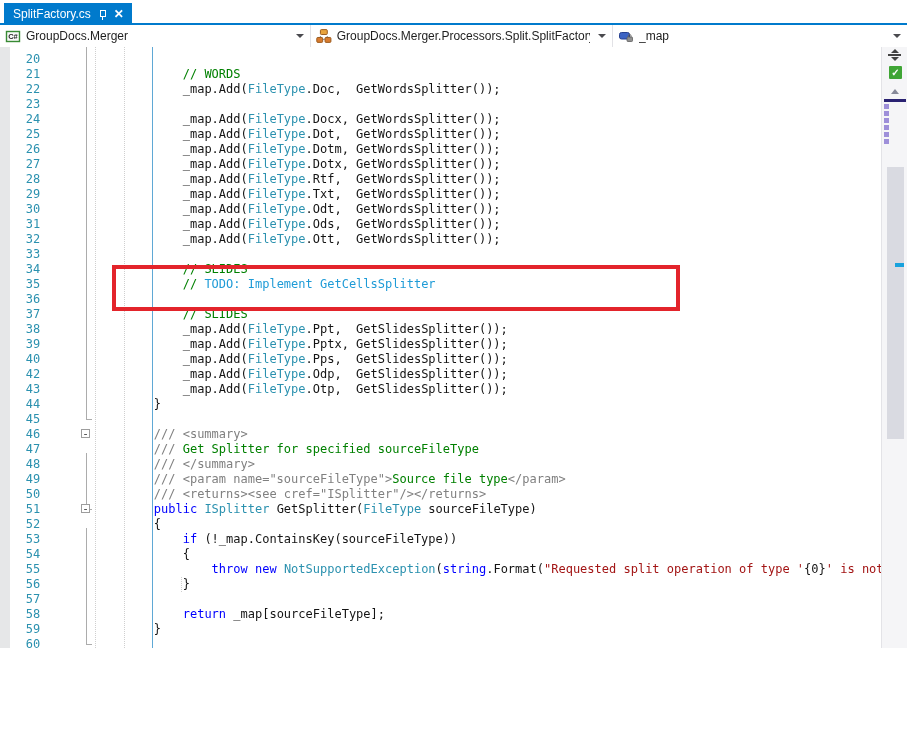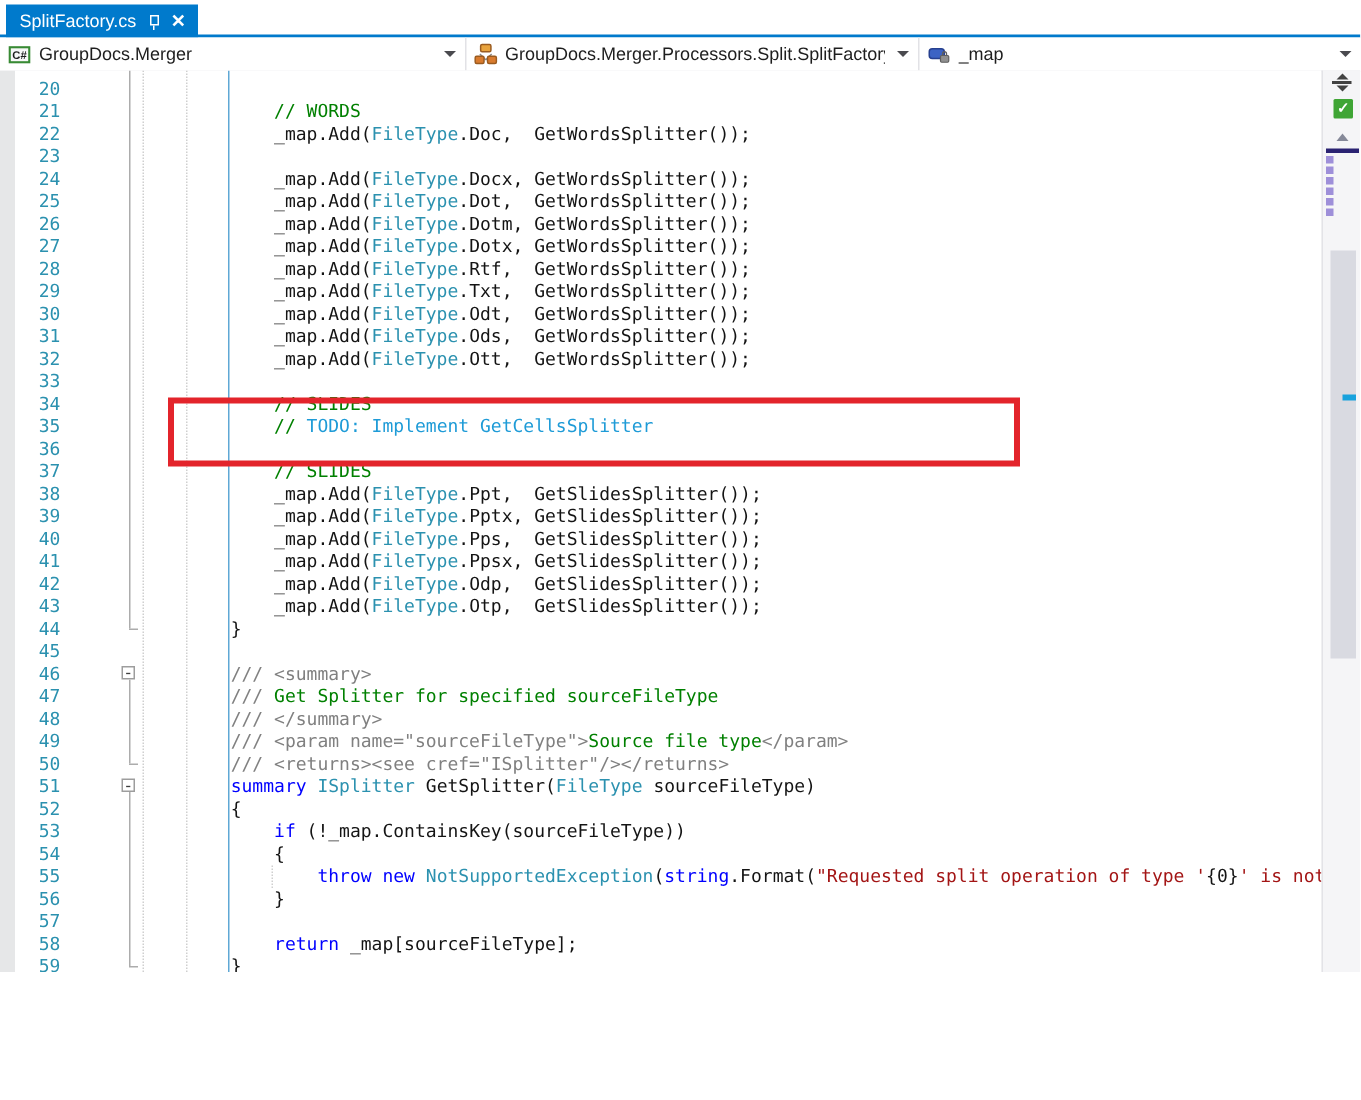--- a/index.html
+++ b/index.html
@@ -157,31 +157,30 @@
         <div class="row"><span class="ln">31</span><span class="code">            <span class="sd">_map.Add(</span><span class="st">FileType</span><span class="sd">.Ods,  GetWordsSplitter());</span></span></div>
         <div class="row"><span class="ln">32</span><span class="code">            <span class="sd">_map.Add(</span><span class="st">FileType</span><span class="sd">.Ott,  GetWordsSplitter());</span></span></div>
         <div class="row"><span class="ln">33</span><span class="code"></span></div>
         <div class="row"><span class="ln">34</span><span class="code">            <span class="sc">// SLIDES</span></span></div>
         <div class="row"><span class="ln">35</span><span class="code">            <span class="sc">// </span><span class="stodo">TODO: Implement GetCellsSplitter</span></span></div>
         <div class="row"><span class="ln">36</span><span class="code"></span></div>
         <div class="row"><span class="ln">37</span><span class="code">            <span class="sc">// SLIDES</span></span></div>
         <div class="row"><span class="ln">38</span><span class="code">            <span class="sd">_map.Add(</span><span class="st">FileType</span><span class="sd">.Ppt,  GetSlidesSplitter());</span></span></div>
         <div class="row"><span class="ln">39</span><span class="code">            <span class="sd">_map.Add(</span><span class="st">FileType</span><span class="sd">.Pptx, GetSlidesSplitter());</span></span></div>
         <div class="row"><span class="ln">40</span><span class="code">            <span class="sd">_map.Add(</span><span class="st">FileType</span><span class="sd">.Pps,  GetSlidesSplitter());</span></span></div>
-        <div class="row"><span class="ln">41</span><span class="code">            <span class="sd">_map.Add(</span><span class="st">FileType</span><span class="sd">.Ppsx, GetSlidesSplitter());</span></span></div>
         <div class="row"><span class="ln">42</span><span class="code">            <span class="sd">_map.Add(</span><span class="st">FileType</span><span class="sd">.Odp,  GetSlidesSplitter());</span></span></div>
         <div class="row"><span class="ln">43</span><span class="code">            <span class="sd">_map.Add(</span><span class="st">FileType</span><span class="sd">.Otp,  GetSlidesSplitter());</span></span></div>
         <div class="row"><span class="ln">44</span><span class="code">        <span class="sd">}</span></span></div>
         <div class="row"><span class="ln">45</span><span class="code"></span></div>
         <div class="row"><span class="ln">46</span><span class="fold">-</span><span class="code">        <span class="sg">/// &lt;summary&gt;</span></span></div>
         <div class="row"><span class="ln">47</span><span class="code">        <span class="sg">/// </span><span class="sc">Get Splitter for specified sourceFileType</span></span></div>
         <div class="row"><span class="ln">48</span><span class="code">        <span class="sg">/// &lt;/summary&gt;</span></span></div>
         <div class="row"><span class="ln">49</span><span class="code">        <span class="sg">/// &lt;param name="sourceFileType"&gt;</span><span class="sc">Source file type</span><span class="sg">&lt;/param&gt;</span></span></div>
         <div class="row"><span class="ln">50</span><span class="code">        <span class="sg">/// &lt;returns&gt;&lt;see cref="ISplitter"/&gt;&lt;/returns&gt;</span></span></div>
-        <div class="row"><span class="ln">51</span><span class="fold">-</span><span class="code">        <span class="sk">summary</span><span class="sd"> </span><span class="st">ISplitter</span><span class="sd"> GetSplitter(</span><span class="st">FileType</span><span class="sd"> sourceFileType)</span></span></div>
+        <div class="row"><span class="ln">51</span><span class="fold">-</span><span class="code">        <span class="sk">public</span><span class="sd"> </span><span class="st">ISplitter</span><span class="sd"> GetSplitter(</span><span class="st">FileType</span><span class="sd"> sourceFileType)</span></span></div>
         <div class="row"><span class="ln">52</span><span class="code">        <span class="sd">{</span></span></div>
         <div class="row"><span class="ln">53</span><span class="code">            <span class="sk">if</span><span class="sd"> (!_map.ContainsKey(sourceFileType))</span></span></div>
         <div class="row"><span class="ln">54</span><span class="code">            <span class="sd">{</span></span></div>
         <div class="row"><span class="ln">55</span><span class="code">                <span class="sk">throw</span><span class="sd"> </span><span class="sk">new</span><span class="sd"> </span><span class="st">NotSupportedException</span><span class="sd">(</span><span class="sk">string</span><span class="sd">.Format(</span><span class="ss">"Requested split operation of type '</span><span class="sd">{0}</span><span class="ss">' is not su</span></span></div>
         <div class="row"><span class="ln">56</span><span class="code">            <span class="sd">}</span></span></div>
         <div class="row"><span class="ln">57</span><span class="code"></span></div>
         <div class="row"><span class="ln">58</span><span class="code">            <span class="sk">return</span><span class="sd"> _map[sourceFileType];</span></span></div>
         <div class="row"><span class="ln">59</span><span class="code">        <span class="sd">}</span></span></div>
         <div class="row"><span class="ln">60</span><span class="code"></span></div>
         <div class="row"><span class="ln">61</span><span class="code"></span></div>

